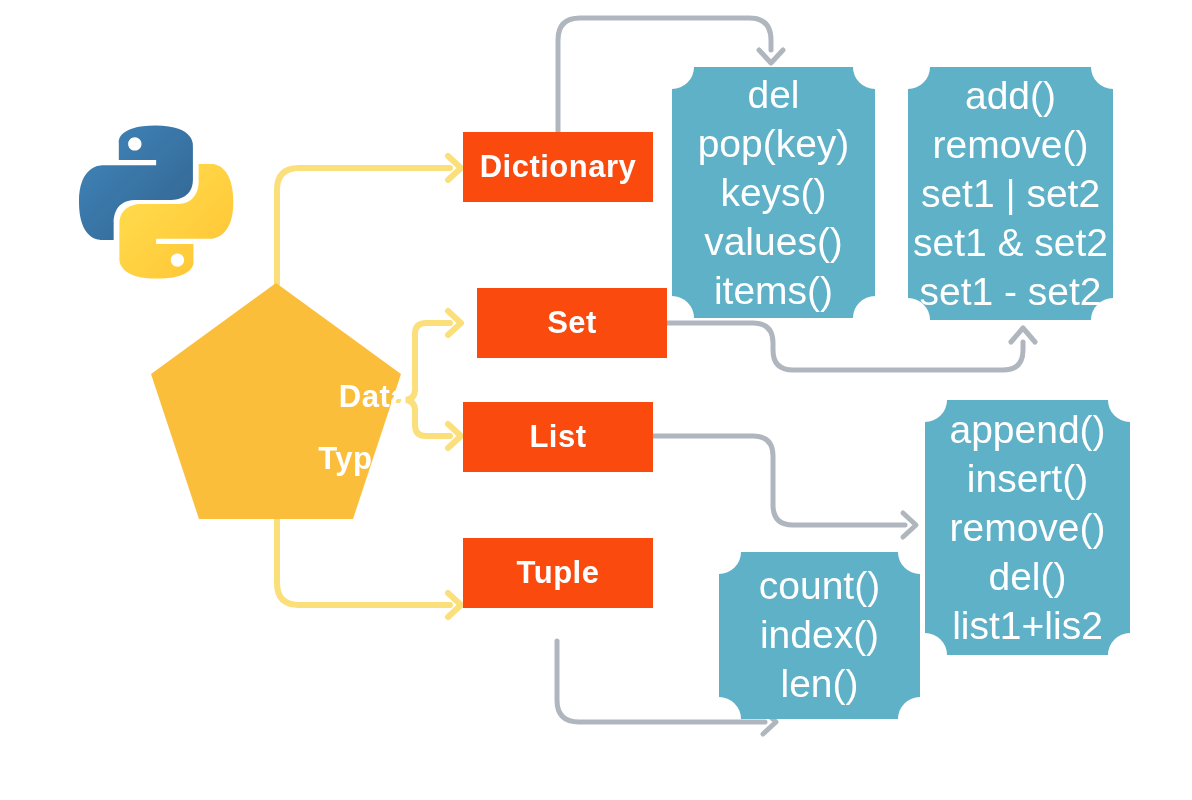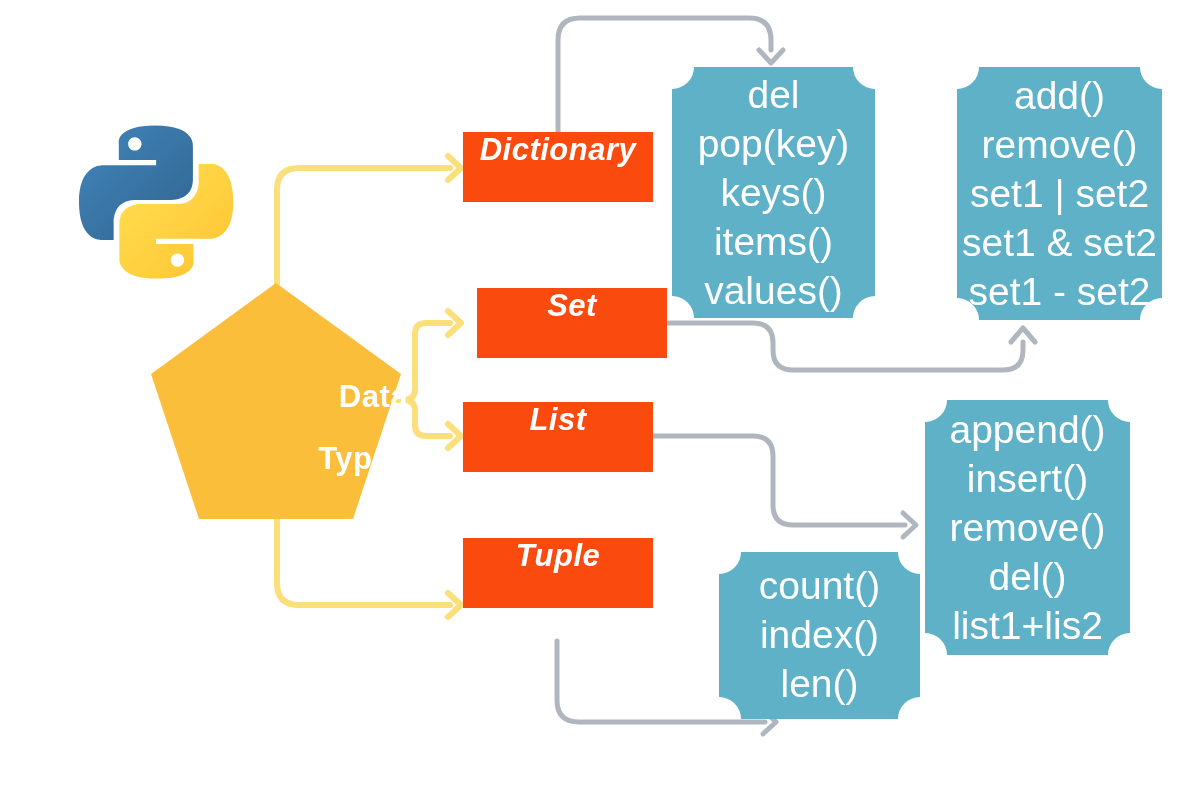--- a/index.html
+++ b/index.html
@@ -23,39 +23,39 @@
   .pentagon polygon{fill:var(--pentagon,#FBBE3B);}
   .pentagon-label{
     position:absolute;left:0;top:86px;width:100%;
     text-align:right;color:var(--text,#ffffff);
     font-size:31px;font-weight:bold;line-height:62px;letter-spacing:.5px;
   }
   
   .type-box{
     position:absolute;width:190px;height:70px;z-index:3;
     background:var(--type-box,#FA4A0E);
-    display:flex;justify-content:center;
-    color:var(--text,#ffffff);font-size:31px;font-weight:bold;letter-spacing:.5px;font-style:italic;
+    display:flex;align-items:center;justify-content:center;
+    color:var(--text,#ffffff);font-size:31px;font-weight:bold;letter-spacing:.5px;
   }
   #type-dictionary{left:463px;top:132px;}
   #type-set{left:477px;top:288px;}
   #type-list{left:463px;top:402px;}
   #type-tuple{left:463px;top:538px;}
   
   .method-box{position:absolute;z-index:3;}
   .method-box svg{position:absolute;left:0;top:0;width:100%;height:100%;}
   .method-box path{fill:var(--method-box,#5FB1C8);}
   .method-lines{
     position:absolute;left:0;width:100%;
     display:flex;flex-direction:column;align-items:center;
     color:var(--text,#ffffff);font-size:39px;line-height:49px;text-align:center;
   }
   #methods-dictionary{left:672px;top:67px;width:203px;height:251px;}
   #methods-dictionary .method-lines{top:3px;}
-  #methods-set{left:957px;top:67px;width:205px;height:253px;}
+  #methods-set{left:908px;top:67px;width:205px;height:253px;}
   #methods-set .method-lines{top:4px;}
   #methods-list{left:920px;top:400px;width:215px;height:255px;}
   #methods-list .method-lines{top:5px;}
   #methods-tuple{left:687px;top:552px;width:201px;height:167px;margin-left:32px;}
   #methods-tuple .method-lines{top:9px;}
 </style>
 </head>
 <body>
 
 <div class="canvas">
@@ -138,22 +138,22 @@
   </div>
 
   <div class="method-box" id="methods-dictionary">
     <svg viewBox="0 0 203 251">
       <path d="M22,0 H181 A22 22 0 0 0 203,22 V229 A22 22 0 0 0 181,251 H22 A22 22 0 0 0 0,229 V22 A22 22 0 0 0 22,0 Z"></path>
     </svg>
     <div class="method-lines">
       <div>del</div>
       <div>pop(key)</div>
       <div>keys()</div>
+      <div>values()</div>
       <div>items()</div>
-      <div>values()</div>
     </div>
   </div>
 
   <div class="method-box" id="methods-set">
     <svg viewBox="0 0 205 253">
       <path d="M22,0 H183 A22 22 0 0 0 205,22 V231 A22 22 0 0 0 183,253 H22 A22 22 0 0 0 0,231 V22 A22 22 0 0 0 22,0 Z"></path>
     </svg>
     <div class="method-lines">
       <div>add()</div>
       <div>remove()</div>

